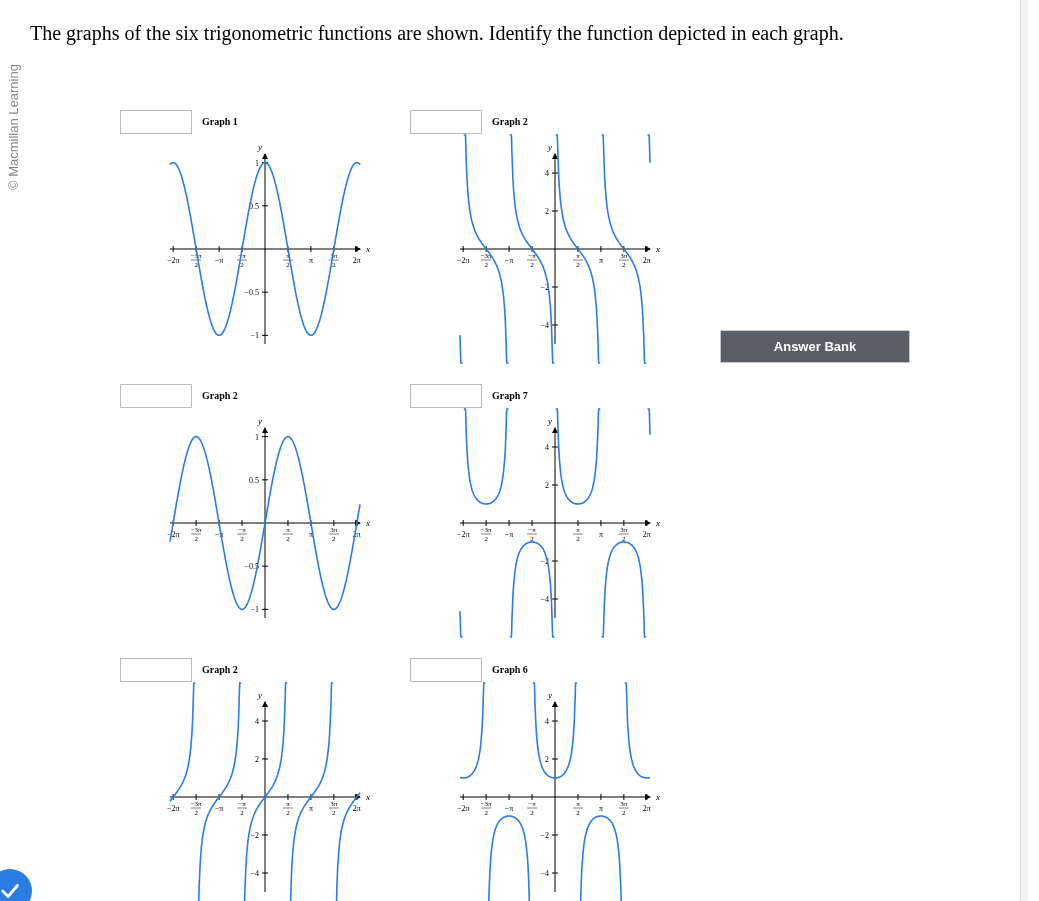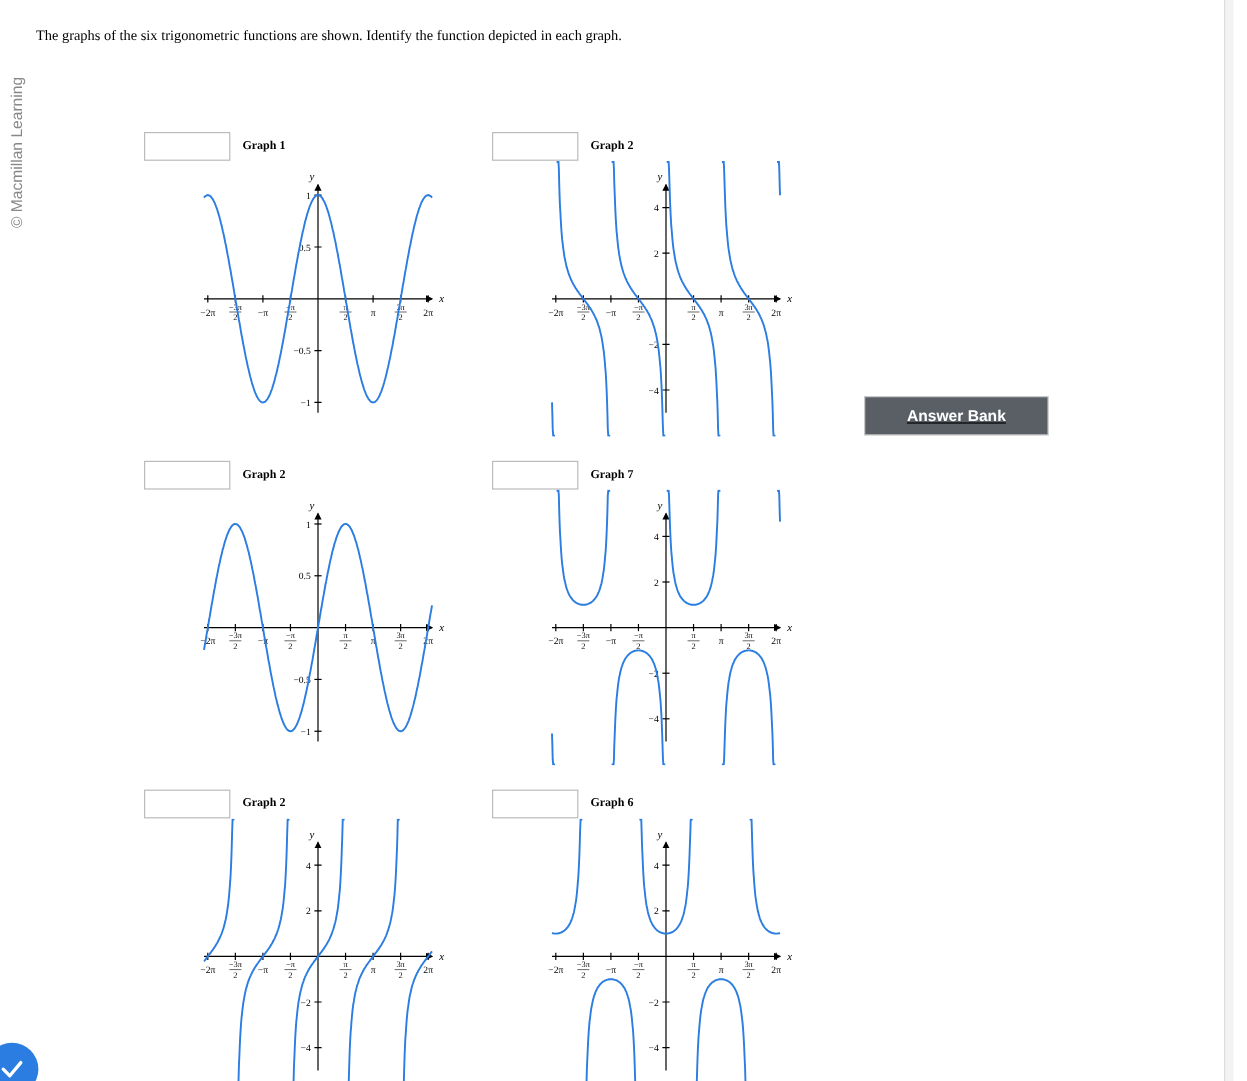--- a/index.html
+++ b/index.html
@@ -21,21 +21,21 @@
     transform-origin: left top;
     font-size: 13px;
     color: #888;
     font-family: Arial, sans-serif;
     white-space: nowrap;
   }
   .question {
     position: absolute;
     left: 30px;
     top: 22px;
-    font-size: 12px;
+    font-size: 20px;
   }
   .graphs-area {
     position: absolute;
     left: 120px;
     top: 110px;
   }
   .graph-row { display: flex; }
   .graph-cell {
     width: 290px;
     margin-bottom: 20px;
@@ -61,25 +61,24 @@
     width: 230px;
     height: 230px;
     position: relative;
     margin-left: 30px;
   }
   svg { display: block; }
   .answer-bank {
     position: absolute;
     left: 720px;
     top: 330px;
-    width: 154px;
+    width: 190px;
     border: 1px solid #c8c8c8;
     background: #fafafa;
     font-family: Arial, sans-serif;
-    text-decoration: underline;
   }
   .bank-header {
     background: #5a5f66;
     color: #fff;
     font-size: 13px;
     text-align: center;
     padding: 8px 0;
     font-weight: bold;
   }
   .bank-body {

